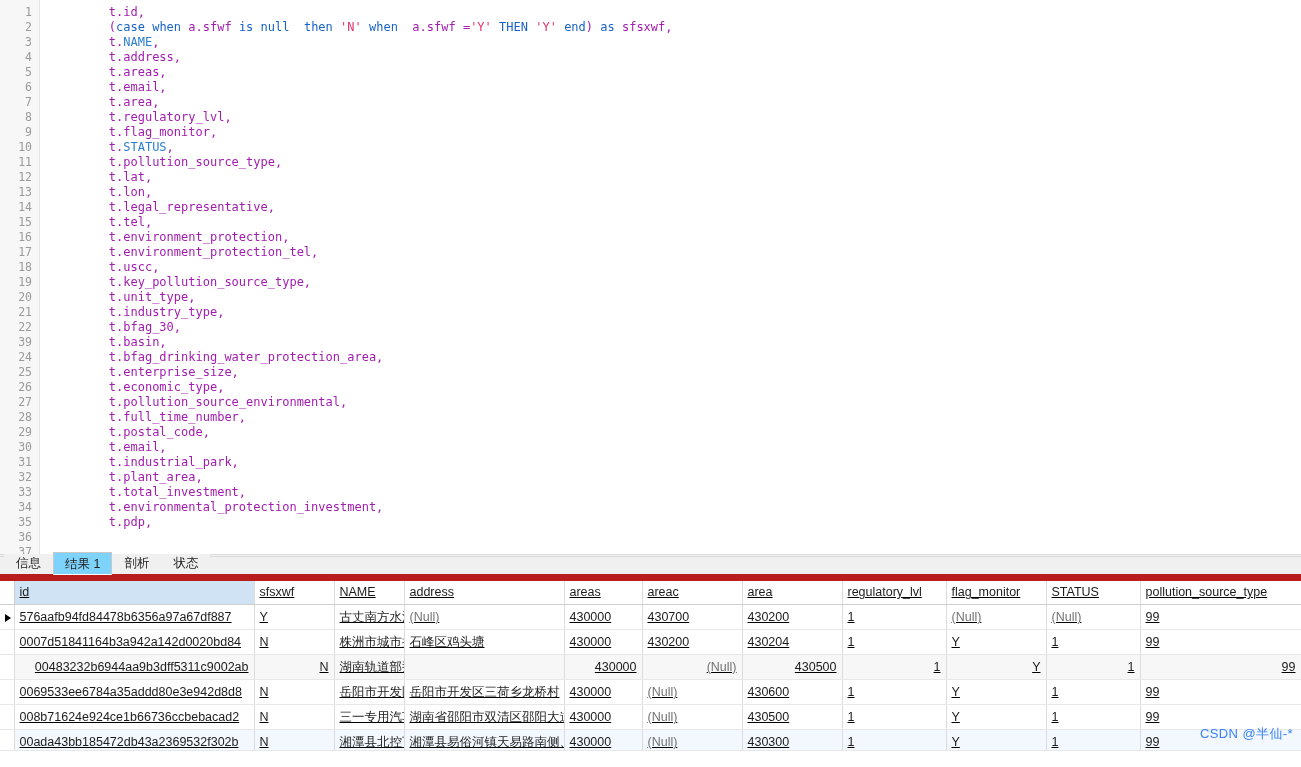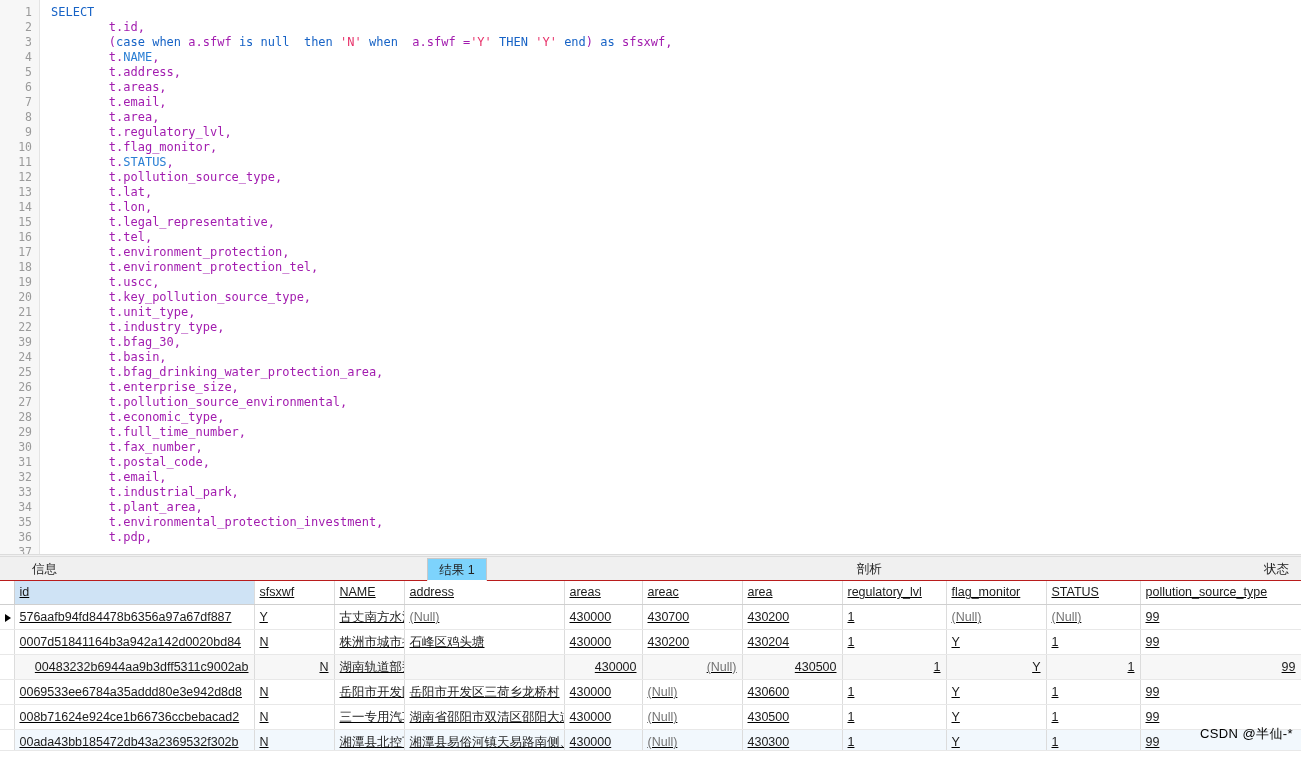--- a/index.html
+++ b/index.html
@@ -80,23 +80,22 @@
     flex: 0 0 auto;
   }
 
   
   .tabbar {
     height: 24px;
     flex: 0 0 24px;
     display: flex;
     align-items: flex-end;
     background: #f0f0f0;
-    border-bottom: 1px solid #b91c1c;
-    padding-left: 20px;
-    justify-content: space-between;
+    border-bottom: 7px solid #b91c1c;
+    padding-left: 4px;
   }
   .tab {
     height: 23px;
     line-height: 22px;
     padding: 0 11px;
     font-size: 12.5px;
     color: #222;
     background: #f0f0f0;
     border: 1px solid transparent;
     border-bottom: none;
@@ -186,21 +185,21 @@
   .c-flag  { width: 100px; }
   .c-stat  { width: 94px; }
   .c-pst   { width: 161px; }
 
   
   .watermark {
     position: absolute;
     right: 8px;
     bottom: 7px;
     font-size: 13px;
-    color: #000000;
+    color: #3b82f6;
     letter-spacing: 0.4px;
     user-select: none;
     pointer-events: none;
     z-index: 5;
     text-align: center;
   }
 
   
   .bottom-strip {
     height: 17px;
@@ -248,21 +247,20 @@
         <div class="ln">30</div>
         <div class="ln">31</div>
         <div class="ln">32</div>
         <div class="ln">33</div>
         <div class="ln">34</div>
         <div class="ln">35</div>
         <div class="ln">36</div>
         <div class="ln">37</div>
       </div>
     <div class="code-area" id="code-area">
-        <div class="code-line"><span class="kw">SELECT</span></div>
         <div class="code-line"><span class="plain">        t.id,</span></div>
         <div class="code-line"><span class="plain">        (</span><span class="kw">case</span><span class="plain"> </span><span class="kw">when</span><span class="plain"> a.sfwf </span><span class="kw">is</span><span class="plain"> </span><span class="kw">null</span><span class="plain">  </span><span class="kw">then</span><span class="plain"> </span><span class="str">'N'</span><span class="plain"> </span><span class="kw">when</span><span class="plain">  a.sfwf =</span><span class="str">'Y'</span><span class="plain"> </span><span class="kw">THEN</span><span class="plain"> </span><span class="str">'Y'</span><span class="plain"> </span><span class="kw">end</span><span class="plain">) </span><span class="kw">as</span><span class="plain"> sfsxwf,</span></div>
         <div class="code-line"><span class="plain">        t.</span><span class="kw2">NAME</span><span class="plain">,</span></div>
         <div class="code-line"><span class="plain">        t.address,</span></div>
         <div class="code-line"><span class="plain">        t.areas,</span></div>
         <div class="code-line"><span class="plain">        t.email,</span></div>
         <div class="code-line"><span class="plain">        t.area,</span></div>
         <div class="code-line"><span class="plain">        t.regulatory_lvl,</span></div>
         <div class="code-line"><span class="plain">        t.flag_monitor,</span></div>
         <div class="code-line"><span class="plain">        t.</span><span class="kw2">STATUS</span><span class="plain">,</span></div>
@@ -274,28 +272,28 @@
         <div class="code-line"><span class="plain">        t.environment_protection,</span></div>
         <div class="code-line"><span class="plain">        t.environment_protection_tel,</span></div>
         <div class="code-line"><span class="plain">        t.uscc,</span></div>
         <div class="code-line"><span class="plain">        t.key_pollution_source_type,</span></div>
         <div class="code-line"><span class="plain">        t.unit_type,</span></div>
         <div class="code-line"><span class="plain">        t.industry_type,</span></div>
         <div class="code-line"><span class="plain">        t.bfag_30,</span></div>
         <div class="code-line"><span class="plain">        t.basin,</span></div>
         <div class="code-line"><span class="plain">        t.bfag_drinking_water_protection_area,</span></div>
         <div class="code-line"><span class="plain">        t.enterprise_size,</span></div>
+        <div class="code-line"><span class="plain">        t.economic_type,</span></div>
         <div class="code-line"><span class="plain">        t.pollution_source_environmental,</span></div>
-        <div class="code-line"><span class="plain">        t.economic_type,</span></div>
         <div class="code-line"><span class="plain">        t.full_time_number,</span></div>
-        <div class="code-line"><span class="plain">        t.fax_number,</span></div>
         <div class="code-line"><span class="plain">        t.postal_code,</span></div>
         <div class="code-line"><span class="plain">        t.email,</span></div>
         <div class="code-line"><span class="plain">        t.industrial_park,</span></div>
         <div class="code-line"><span class="plain">        t.plant_area,</span></div>
+        <div class="code-line"><span class="plain">        t.total_investment,</span></div>
         <div class="code-line"><span class="plain">        t.environmental_protection_investment,</span></div>
         <div class="code-line"><span class="plain">        t.pdp,</span></div>
       </div>
     <div class="editor-scroll"></div>
   </div>
 
   <div class="splitter"></div>
 
   <div class="tabbar" id="tabbar">
       <div class="tab">信息</div>

